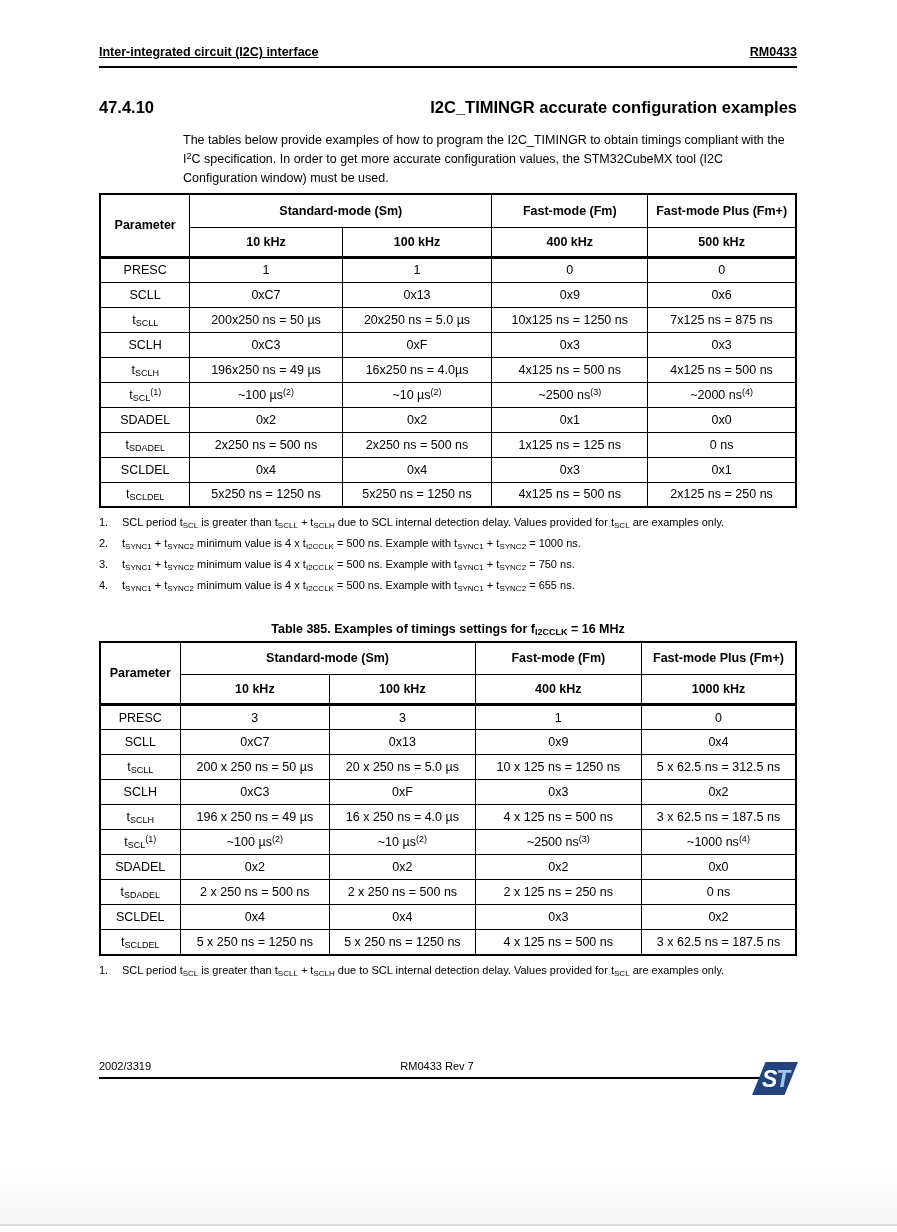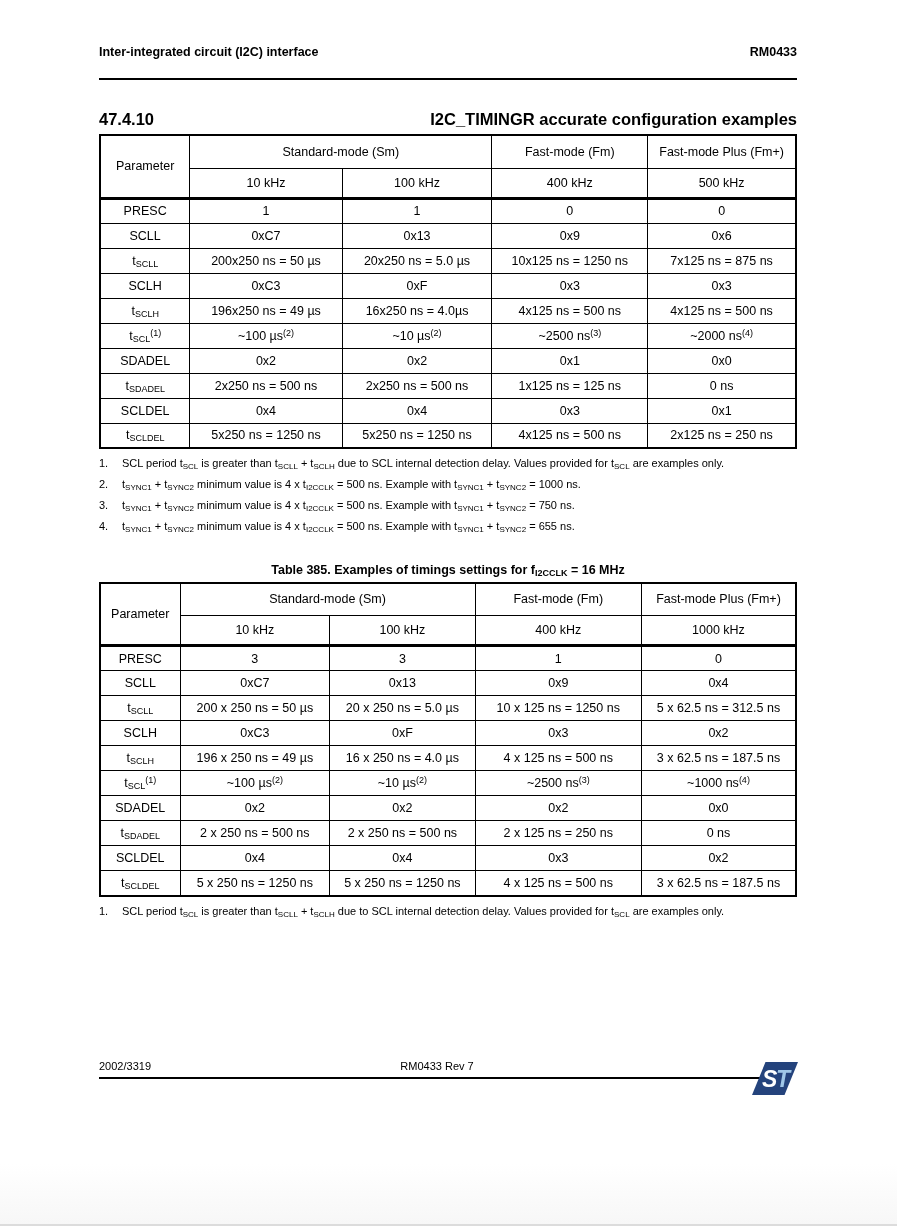--- a/index.html
+++ b/index.html
@@ -6,24 +6,24 @@
   html,body { background:#fff; }
   body {
     width:897px; height:1232px; position:relative;
     font-family:"Liberation Sans", sans-serif; color:#000;
     overflow:hidden;
   }
   .content { position:absolute; left:99px; top:0; width:698px; }
 
   
   .page-header {
-    padding-top:45px; padding-bottom:19px;
+    padding-top:45px; padding-bottom:7px;
     border-bottom:2px solid #000;
     display:flex; justify-content:space-between;
-    font-size:12.5px; font-weight:bold;
+    font-size:12.5px; font-weight:bold;text-decoration:underline;
   }
 
   
   .section-heading { margin-top:30px; display:flex; align-items:baseline;justify-content:space-between; }
   .section-number { width:84px; font-size:16.5px; font-weight:bold; flex:0 0 84px; }
   .section-title  { font-size:16.5px; font-weight:bold; }
 
   .intro {
     margin-left:84px; margin-top:14px; width:616px;
     font-size:12.5px; line-height:19px;
@@ -38,21 +38,21 @@
   .tb1 .table-title { margin-top:29px; }
   table {
     width:100%; border-collapse:collapse; margin-top:5px;
     font-size:12.5px; table-layout:fixed;
   }
   th, td {
     border:1px solid #000; text-align:center; vertical-align:middle;
     padding:4px 2px; line-height:14px;
   }
   table { border:2px solid #000; }
-  thead th { font-weight:normal;margin-top:16px; }
+  thead th { font-weight:bold;margin-top:16px; }
   thead tr.group-row th { height:33px; }
   thead tr.freq-row th { height:30px; border-bottom:3px solid #000; }
   thead th.param-head { border-bottom:3px solid #000; }
   tbody td { height:25px; }
   tbody td.param-cell { font-size:12.5px; }
   sub { font-size:9px; vertical-align:-2px; line-height:0; }
   sup { font-size:9px; vertical-align:4px; line-height:0; }
 
   table.t0 col.c0{width:12.9%} table.t0 col.c1{width:21.9%}
   table.t0 col.c2{width:21.5%} table.t0 col.c3{width:22.4%}
@@ -97,20 +97,21 @@
   <div class="page-header">
     <span>Inter-integrated circuit (I2C) interface</span>
     <span>RM0433</span>
   </div>
 
   <div class="section-heading">
     <span class="section-number">47.4.10</span>
     <span class="section-title">I2C_TIMINGR accurate configuration examples</span>
   </div>
 
+  <p class="intro">The tables below provide examples of how to program the I2C_TIMINGR to obtain timings compliant with the I<sup>2</sup>C specification. In order to get more accurate configuration values, the STM32CubeMX tool (I2C Configuration window) must be used.</p>
 
   <div id="tables-container">
       <div class="table-block tb0">
         <table class="t0">
           <colgroup>
             <col class="c0">
             <col class="c1">
             <col class="c2">
             <col class="c3">
             <col class="c4">

